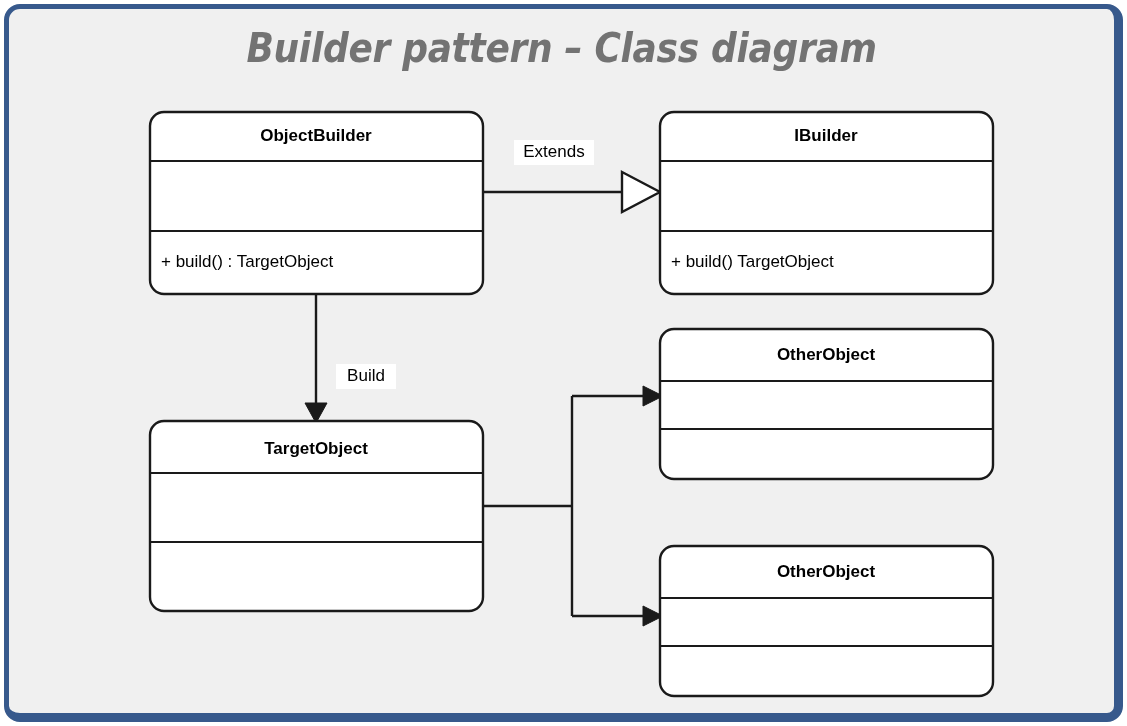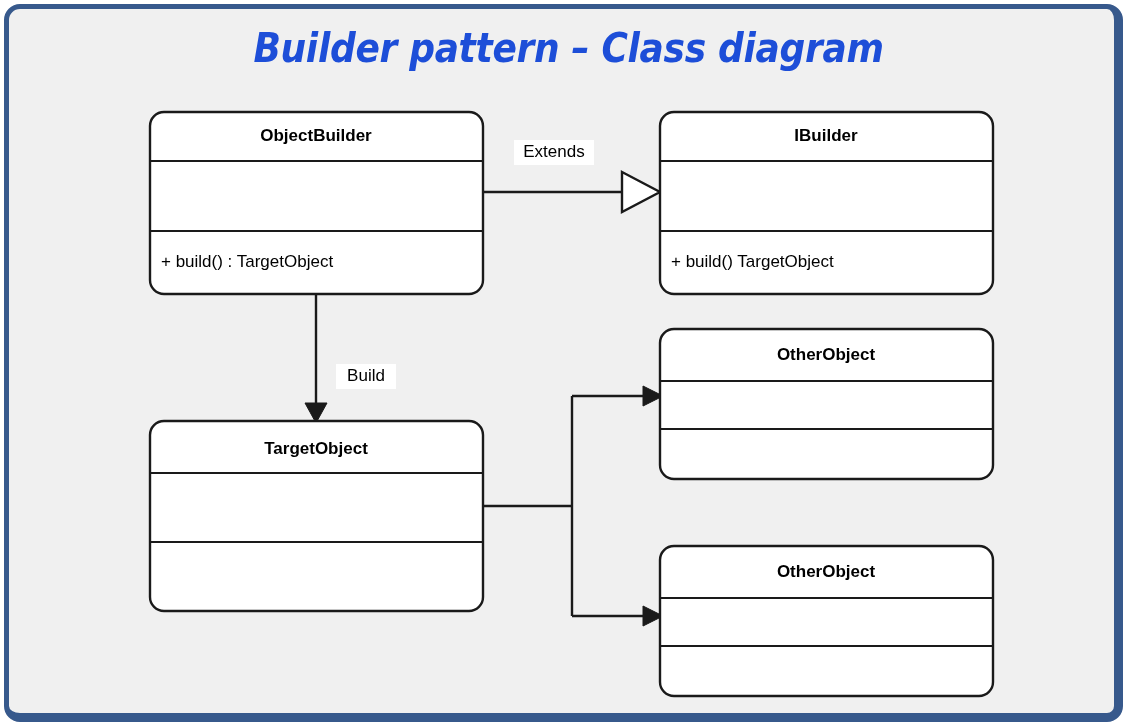--- a/index.html
+++ b/index.html
@@ -33,30 +33,30 @@
   #slide-surface {
     position: absolute;
     inset: 0;
     overflow: hidden;
     border-radius: 11px;
   }
 
   
   #slide-title {
     position: absolute;
-    left: 7px;
+    left: 0;
     top: 16px;
     width: 100%;
     text-align: center;
     font-family: "DejaVu Sans Condensed", "Liberation Sans", sans-serif;
     font-size: 40px;
     font-weight: bold;
     font-style: italic;
     letter-spacing: -0.3px;
-    color: #1d4ed8;
+    color: #737373;
     white-space: nowrap;
   }
 
   
   #diagram-canvas {
     position: absolute;
     left: 0;
     top: 0;
     width: 1119px;
     height: 718px;

